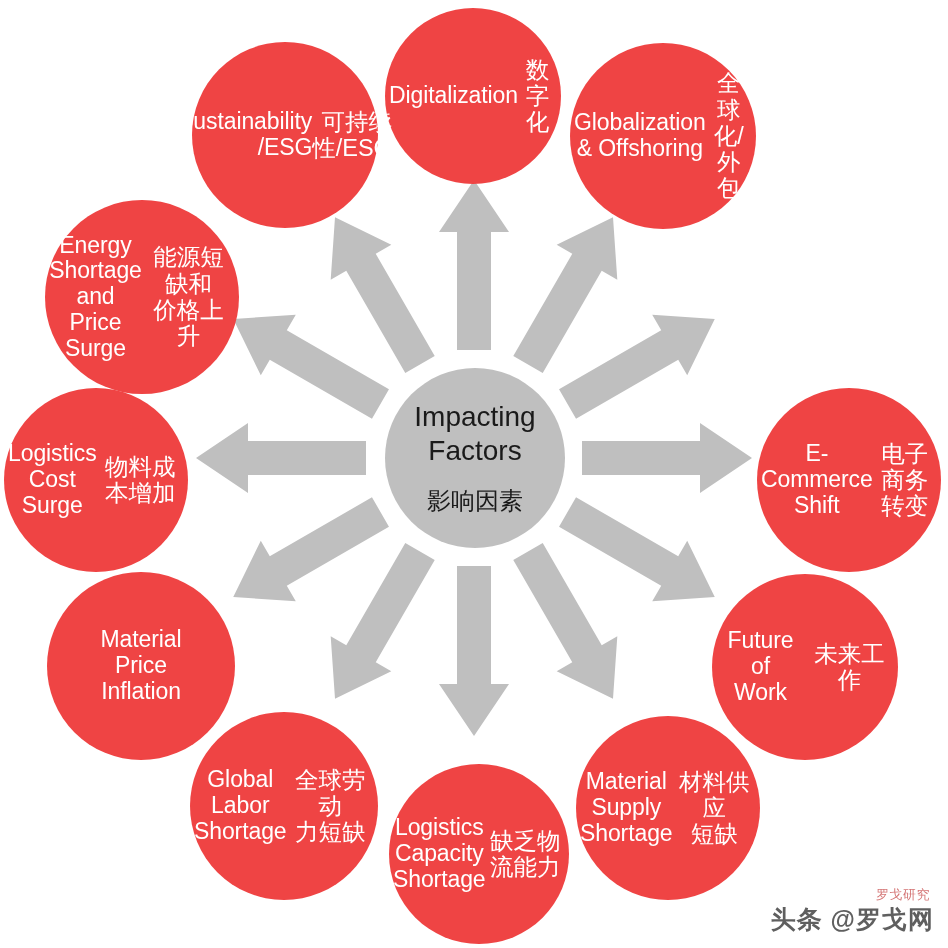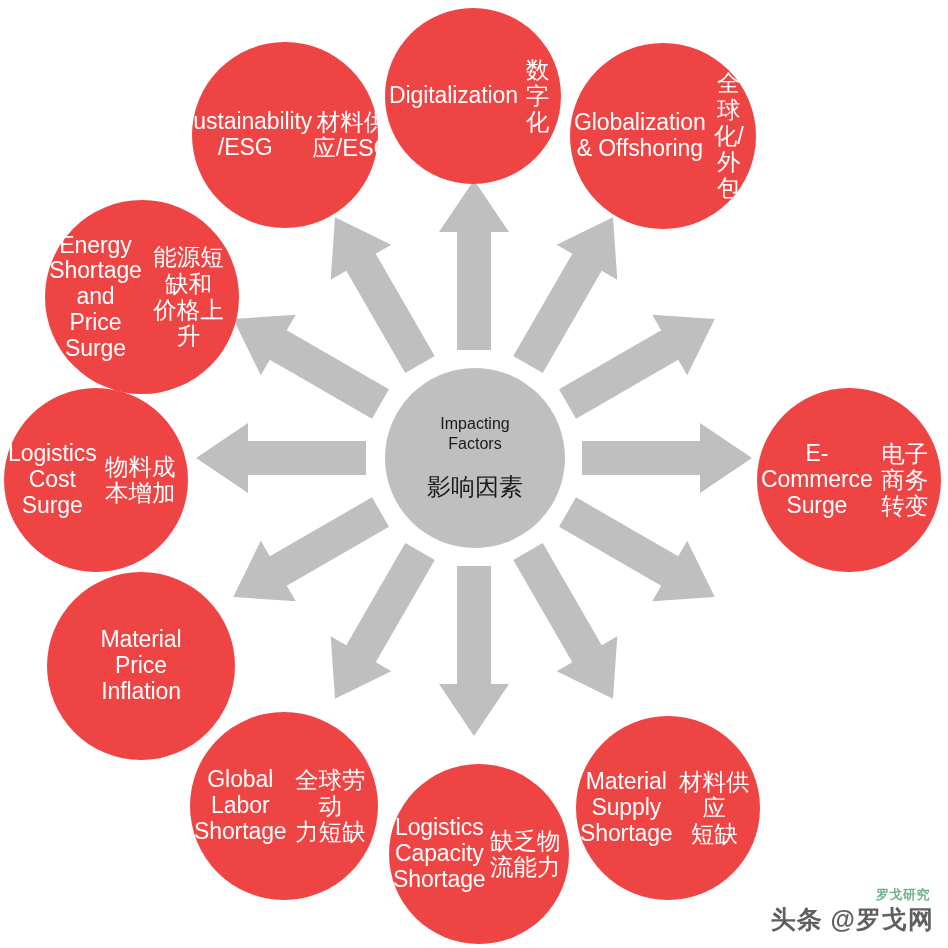--- a/index.html
+++ b/index.html
@@ -58,57 +58,57 @@
     background: #bfbfbf;
     color: #1a1a1a;
     display: flex;
     flex-direction: column;
     align-items: center;
     justify-content: center;
     text-align: center;
     box-sizing: border-box;
     line-height: 1.2;
   }
-  .hub .en { font-size: 16px; display: block; white-space: pre-line; }
+  .hub .en { font-size: 28px; display: block; white-space: pre-line; }
   .hub .zh { font-size: 24px; display: block; margin-top: 20px; }
 
   
   .n0  { left: 385px; top:   8px; width: 176px; height: 176px; }
   .n1  { left: 570px; top:  43px; width: 186px; height: 186px; }
   .n2  { left: 713px; top: 204px; width: 186px; height: 186px; }
   .n3  { left: 757px; top: 388px; width: 184px; height: 184px; }
   .n4  { left: 712px; top: 574px; width: 186px; height: 186px; }
   .n5  { left: 576px; top: 716px; width: 184px; height: 184px; }
   .n6  { left: 389px; top: 764px; width: 180px; height: 180px; }
   .n7  { left: 190px; top: 712px; width: 188px; height: 188px; }
   .n8  { left:  47px; top: 572px; width: 188px; height: 188px; }
   .n9  { left:   4px; top: 388px; width: 184px; height: 184px; }
   .n10 { left:  45px; top: 200px; width: 194px; height: 194px; }
-  .n11 { left: 192px; top:  42px; width: 186px; height: 186px; }
+  .n11 { left: 192px; top:  42px; width: 186px; height: 186px; text-align: right; }
 
   .hub { left: 385px; top: 368px; width: 180px; height: 180px; }
 
   .watermark {
     position: absolute;
     right: 14px;
     bottom: 12px;
     font-size: 25px;
     font-weight: bold;
     color: #3c3c3c;
     opacity: 0.82;
     letter-spacing: 1px;
     white-space: nowrap;
   }
   .watermark .wm-sub {
     position: absolute;
     right: 4px;
     top: -17px;
     font-size: 13px;
-    font-weight: bold;
-    color: #15803d;
+    font-weight: normal;
+    color: #b91c1c;
     opacity: 0.75;
     letter-spacing: 0.5px;
   }
 </style>
 </head>
 <body>
 
 <div id="stage">
 
   <svg id="arrow-layer" viewBox="0 0 948 948" aria-hidden="true">
@@ -141,24 +141,29 @@
 
   <div class="node n1">
     <span class="en">Globalization
 &amp; Offshoring</span>
     <span class="zh">全球化/外包</span>
   </div>
 
 
   <div class="node n3">
     <span class="en">E-Commerce
-Surge</span>
+Shift</span>
     <span class="zh">电子商务转变</span>
   </div>
 
+  <div class="node n4">
+    <span class="en">Future of
+Work</span>
+    <span class="zh">未来工作</span>
+  </div>
 
   <div class="node n5">
     <span class="en">Material
 Supply
 Shortage</span>
     <span class="zh">材料供应
 短缺</span>
   </div>
 
   <div class="node n6">
@@ -192,21 +197,21 @@
     <span class="en">Energy
 Shortage
 and Price Surge</span>
     <span class="zh">能源短缺和
 价格上升</span>
   </div>
 
   <div class="node n11">
     <span class="en">Sustainability
 /ESG</span>
-    <span class="zh">材料供应/ESG</span>
+    <span class="zh">可持续性/ESG</span>
   </div>
 
   <div class="hub">
     <span class="en">Impacting
 Factors</span>
     <span class="zh">影响因素</span>
   </div>
 
   <div class="watermark">
     <span class="wm-sub">罗戈研究</span>

